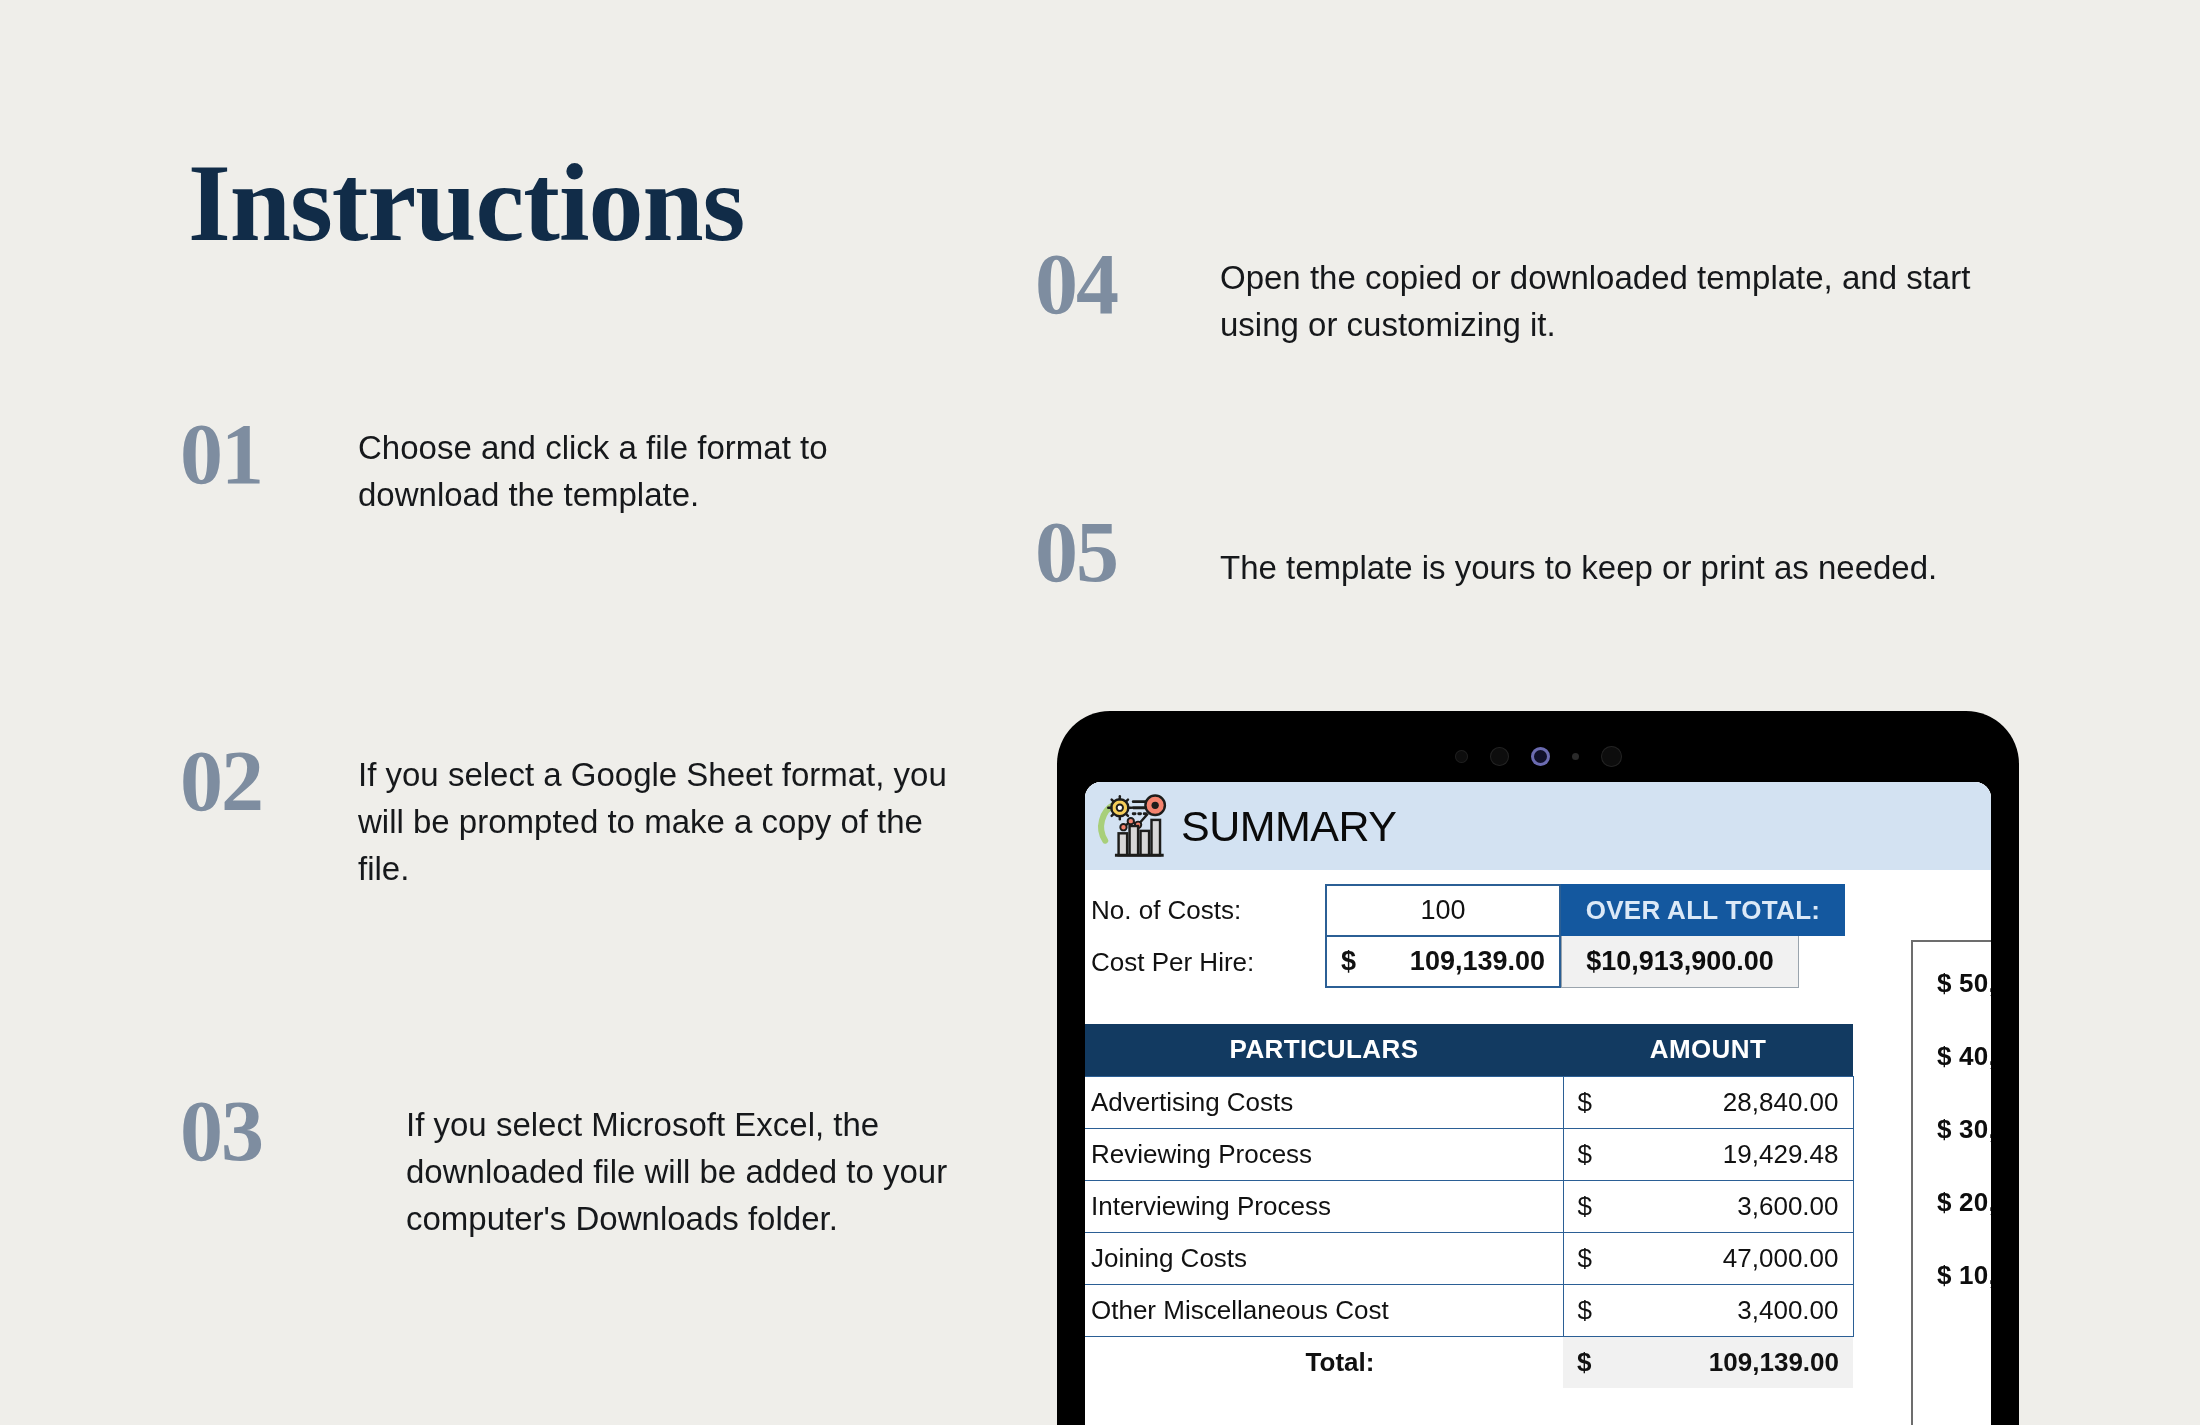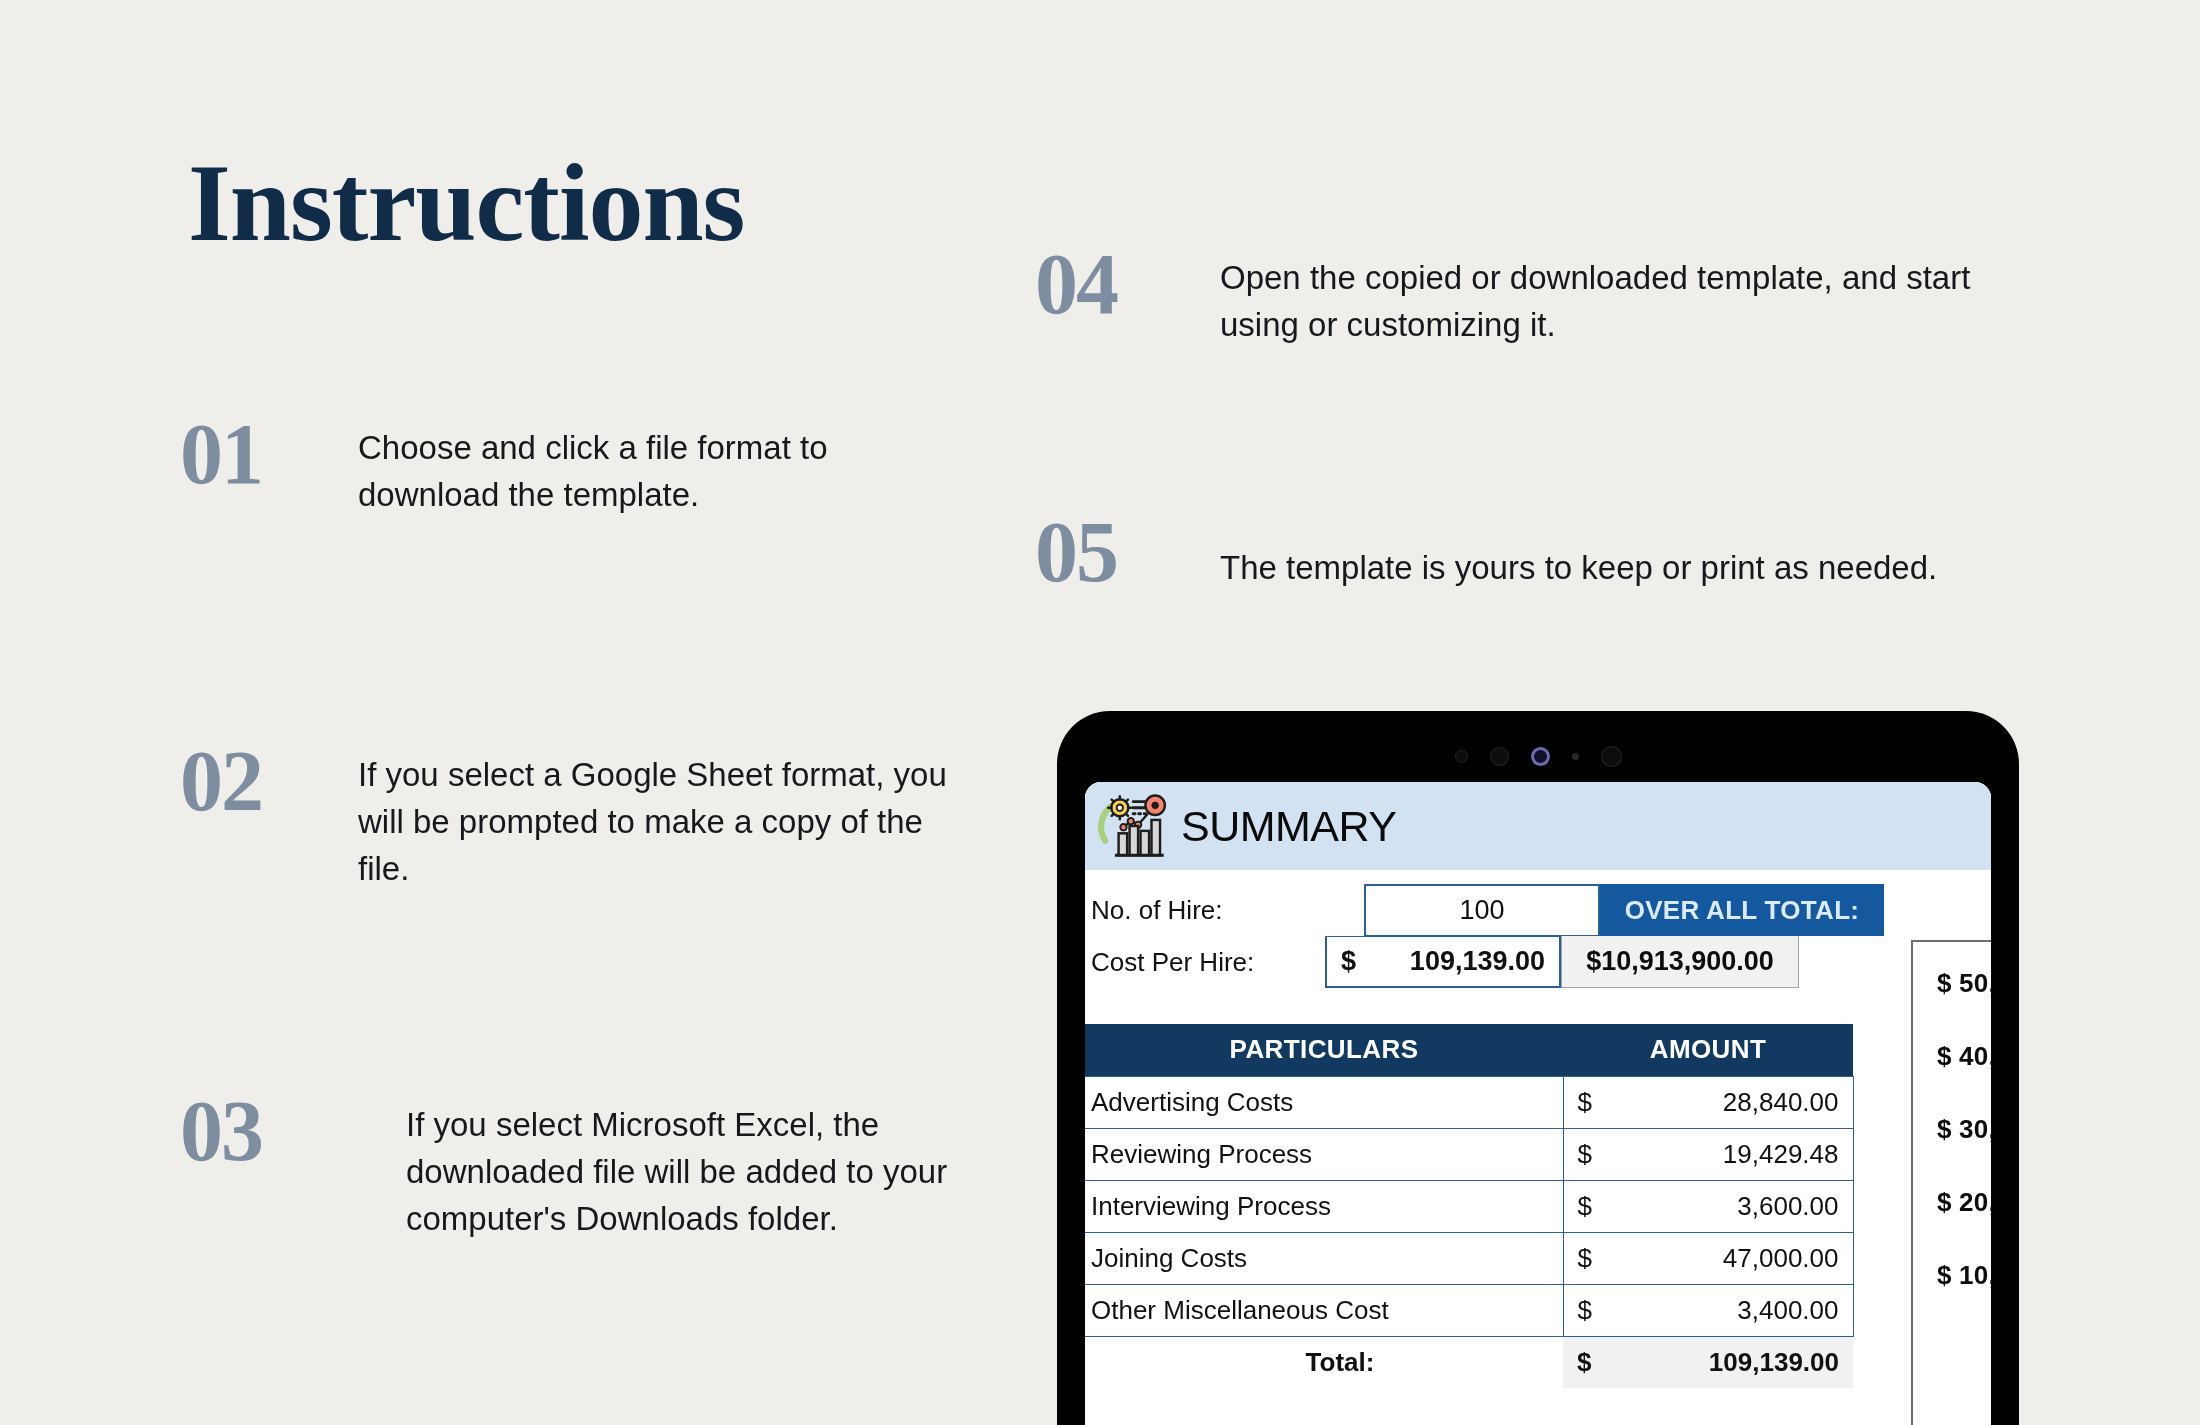--- a/index.html
+++ b/index.html
@@ -140,21 +140,21 @@
     width:236px;
     border:2px solid #2b5f95;
     background:#fff;
     display:flex;
     align-items:center;
     font-size:27px;
     color:#111;
   }
   .kv-val.center{ justify-content:center; }
   .kv-val.money{ justify-content:space-between; padding:0 14px; font-weight:700; }
-  .kv-val.nb-top{ border-bottom-width:1px;margin-left:39px; }
+  .kv-val.nb-top{ border-bottom-width:1px; }
   .kv-val.nb-bot{ border-top-width:1px; }
   .kv-blue{
     width:284px;
     background:#14589f;
     color:#dce9f7;
     font-weight:700;
     font-size:26px;
     display:flex;
     align-items:center;
     justify-content:center;
@@ -309,21 +309,21 @@
             <rect x="39" y="36" width="7" height="20"></rect>
             <rect x="48" y="27" width="7" height="29"></rect>
           </g>
           <line x1="18" y1="56" x2="58" y2="56" stroke="#1d1d1b" stroke-width="2.4"></line>
         </svg>
         <div class="sheet-title">SUMMARY</div>
       </div>
 
       <div class="top-block">
         <div class="kv-row">
-          <div class="kv-label">No. of Hire:</div>
+          <div class="kv-label">No. of Costs:</div>
           <div class="kv-val center nb-top">100</div>
           <div class="kv-blue">OVER ALL TOTAL:</div>
         </div>
         <div class="kv-row">
           <div class="kv-label">Cost Per Hire:</div>
           <div class="kv-val money nb-bot">
             <span>$</span>
             <span>109,139.00</span>
           </div>
           <div class="kv-gray">$10,913,900.00</div>

